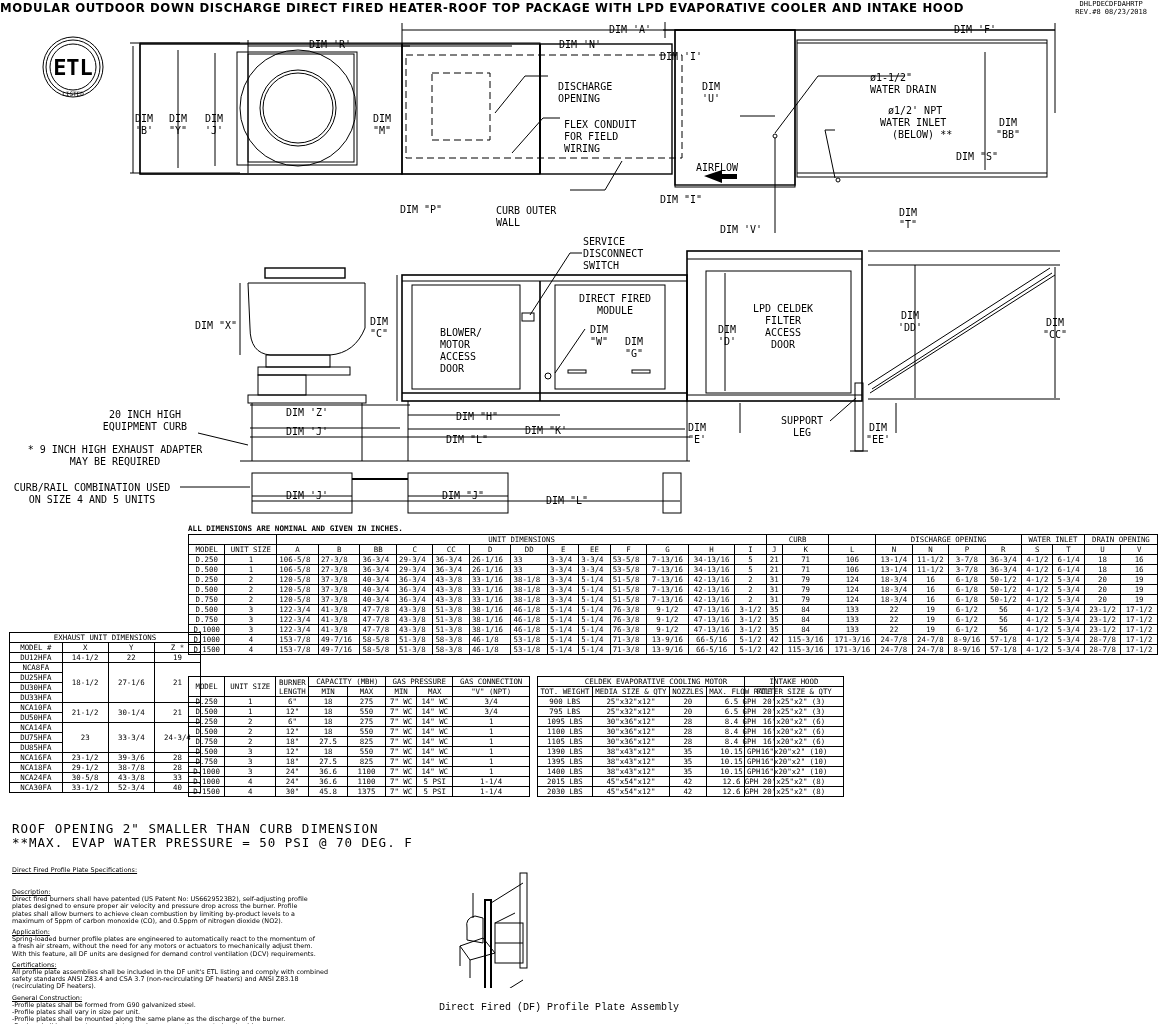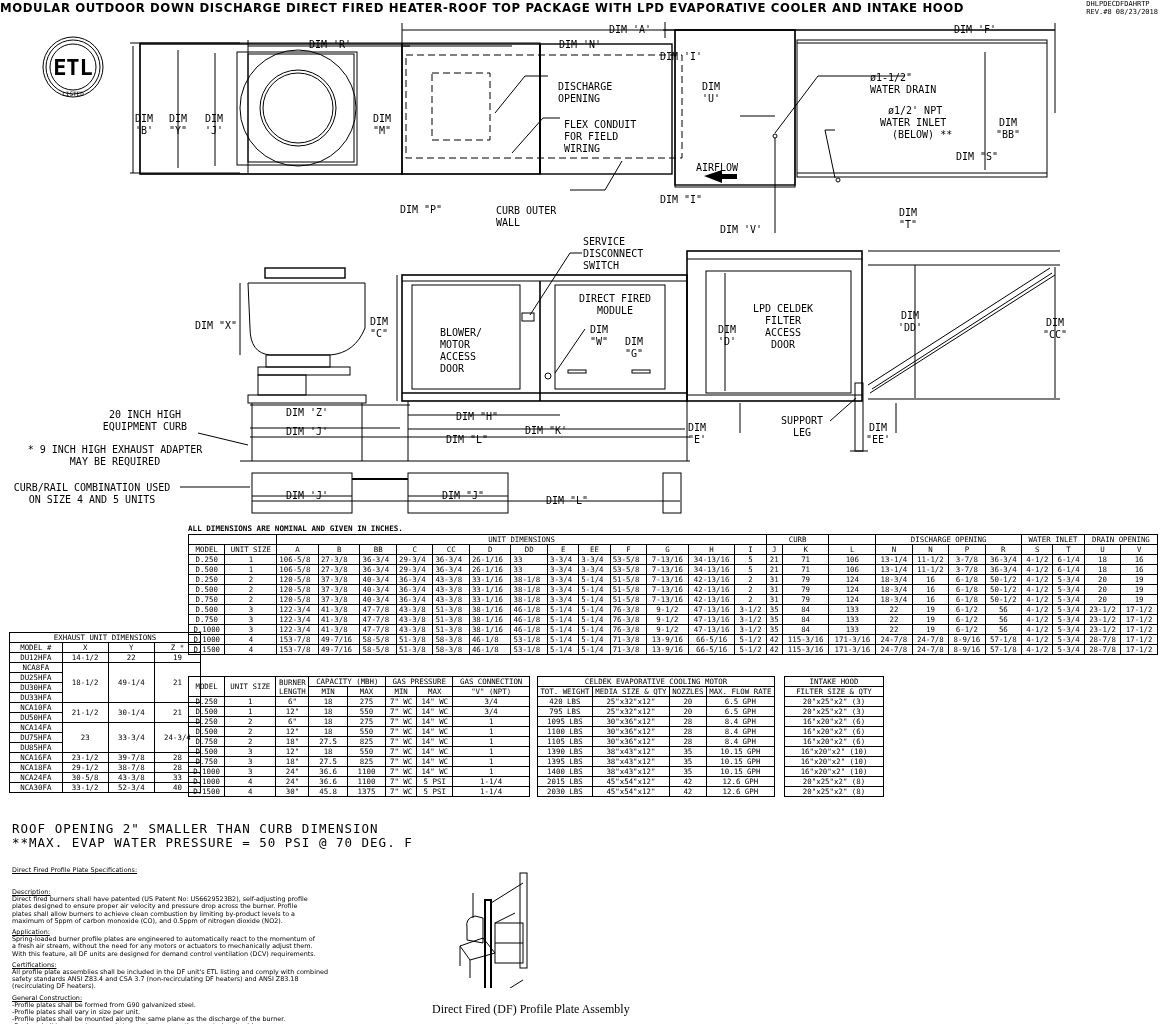--- a/index.html
+++ b/index.html
@@ -1,28 +1,28 @@
 <!DOCTYPE html>
 <html><head>
 <meta charset="utf-8">
 <style>
   html,body{margin:0;padding:0;background:#fff;}
   body{width:1160px;height:1024px;position:relative;overflow:hidden;font-family:"DejaVu Sans Mono","Liberation Mono",monospace;color:#000;}
   .abs{position:absolute;}
   .title{left:0;top:0;font-size:13px;letter-spacing:0.6px;white-space:nowrap;font-family:"DejaVu Sans Condensed","DejaVu Sans",sans-serif;font-weight:bold;}
-  .rev{right:2px;top:0;font-size:7px;text-align:left;line-height:8px;}
+  .rev{right:13px;top:0;font-size:7px;text-align:center;line-height:8px;}
   svg text{font-family:"DejaVu Sans Mono","Liberation Mono",monospace;fill:#000;}
   table{border-collapse:collapse;}
   .tbl td,.tbl th{border:1px solid #000;font-size:7.4px;line-height:9px;padding:0 2px;height:9px;text-align:center;white-space:nowrap;font-weight:normal;}
   .tbl td.l{text-align:left;}
   .note{font-size:7.6px;font-weight:bold;}
   .big{font-size:12.5px;letter-spacing:1px;line-height:13px;white-space:nowrap;}
   .spec{font-size:6.4px;line-height:7.2px;white-space:pre;font-family:"DejaVu Sans","Liberation Sans",sans-serif;}
   .spec u{text-decoration:underline;}
-  .caption{font-size:12px;font-family:Liberation Serif, serif;}
+  .caption{font-size:10px;font-family:Liberation Mono, monospace;margin-left:7px;}
 </style>
 </head>
 <body>
 
 <div class="abs title">MODULAR OUTDOOR DOWN DISCHARGE DIRECT FIRED HEATER-ROOF TOP PACKAGE WITH LPD EVAPORATIVE COOLER AND INTAKE HOOD</div>
 <div class="abs rev">
   <div>DHLPDECDFDAHRTP</div>
   <div>REV.#8   08/23/2018</div>
 </div>
 
@@ -590,21 +590,21 @@
   <tbody id="exh-body">
       <tr>
         <td>DU12HFA</td>
         <td rowspan="1">14-1/2</td>
         <td rowspan="1">22</td>
         <td rowspan="1">19</td>
       </tr>
       <tr>
         <td>NCA8FA</td>
         <td rowspan="4">18-1/2</td>
-        <td rowspan="4">49-1/4</td>
+        <td rowspan="4">27-1/6</td>
         <td rowspan="4">21</td>
       </tr>
       <tr>
         <td>DU25HFA</td>
       </tr>
       <tr>
         <td>DU30HFA</td>
       </tr>
       <tr>
         <td>DU33HFA</td>
@@ -626,21 +626,21 @@
       </tr>
       <tr>
         <td>DU75HFA</td>
       </tr>
       <tr>
         <td>DU85HFA</td>
       </tr>
       <tr>
         <td>NCA16FA</td>
         <td rowspan="1">23-1/2</td>
-        <td rowspan="1">39-7/8</td>
+        <td rowspan="1">39-3/6</td>
         <td rowspan="1">28</td>
       </tr>
       <tr>
         <td>NCA18FA</td>
         <td rowspan="1">29-1/2</td>
         <td rowspan="1">38-7/8</td>
         <td rowspan="1">28</td>
       </tr>
       <tr>
         <td>NCA24FA</td>
@@ -786,21 +786,21 @@
       </tr>
     <tr id="cel-head">
         <th>TOT. WEIGHT</th>
         <th>MEDIA SIZE &amp; QTY</th>
         <th>NOZZLES</th>
         <th>MAX. FLOW RATE</th>
       </tr>
   </thead>
   <tbody id="cel-body">
       <tr>
-        <td>420 LBS</td>
+        <td>900 LBS</td>
         <td>25"x32"x12"</td>
         <td>20</td>
         <td>6.5 GPH</td>
       </tr>
       <tr>
         <td>795 LBS</td>
         <td>25"x32"x12"</td>
         <td>20</td>
         <td>6.5 GPH</td>
       </tr>
@@ -848,21 +848,21 @@
       </tr>
       <tr>
         <td>2030 LBS</td>
         <td>45"x54"x12"</td>
         <td>42</td>
         <td>12.6 GPH</td>
       </tr>
     </tbody>
 </table>
 
-<table class="abs tbl" style="left:784px;top:676px;width:100px">
+<table class="abs tbl" style="left:744px;top:676px;width:100px">
   <thead>
     <tr>
         <th>INTAKE HOOD</th>
       </tr>
     <tr>
         <th>FILTER SIZE &amp; QTY</th>
       </tr>
   </thead>
   <tbody id="int-body">
       <tr>

